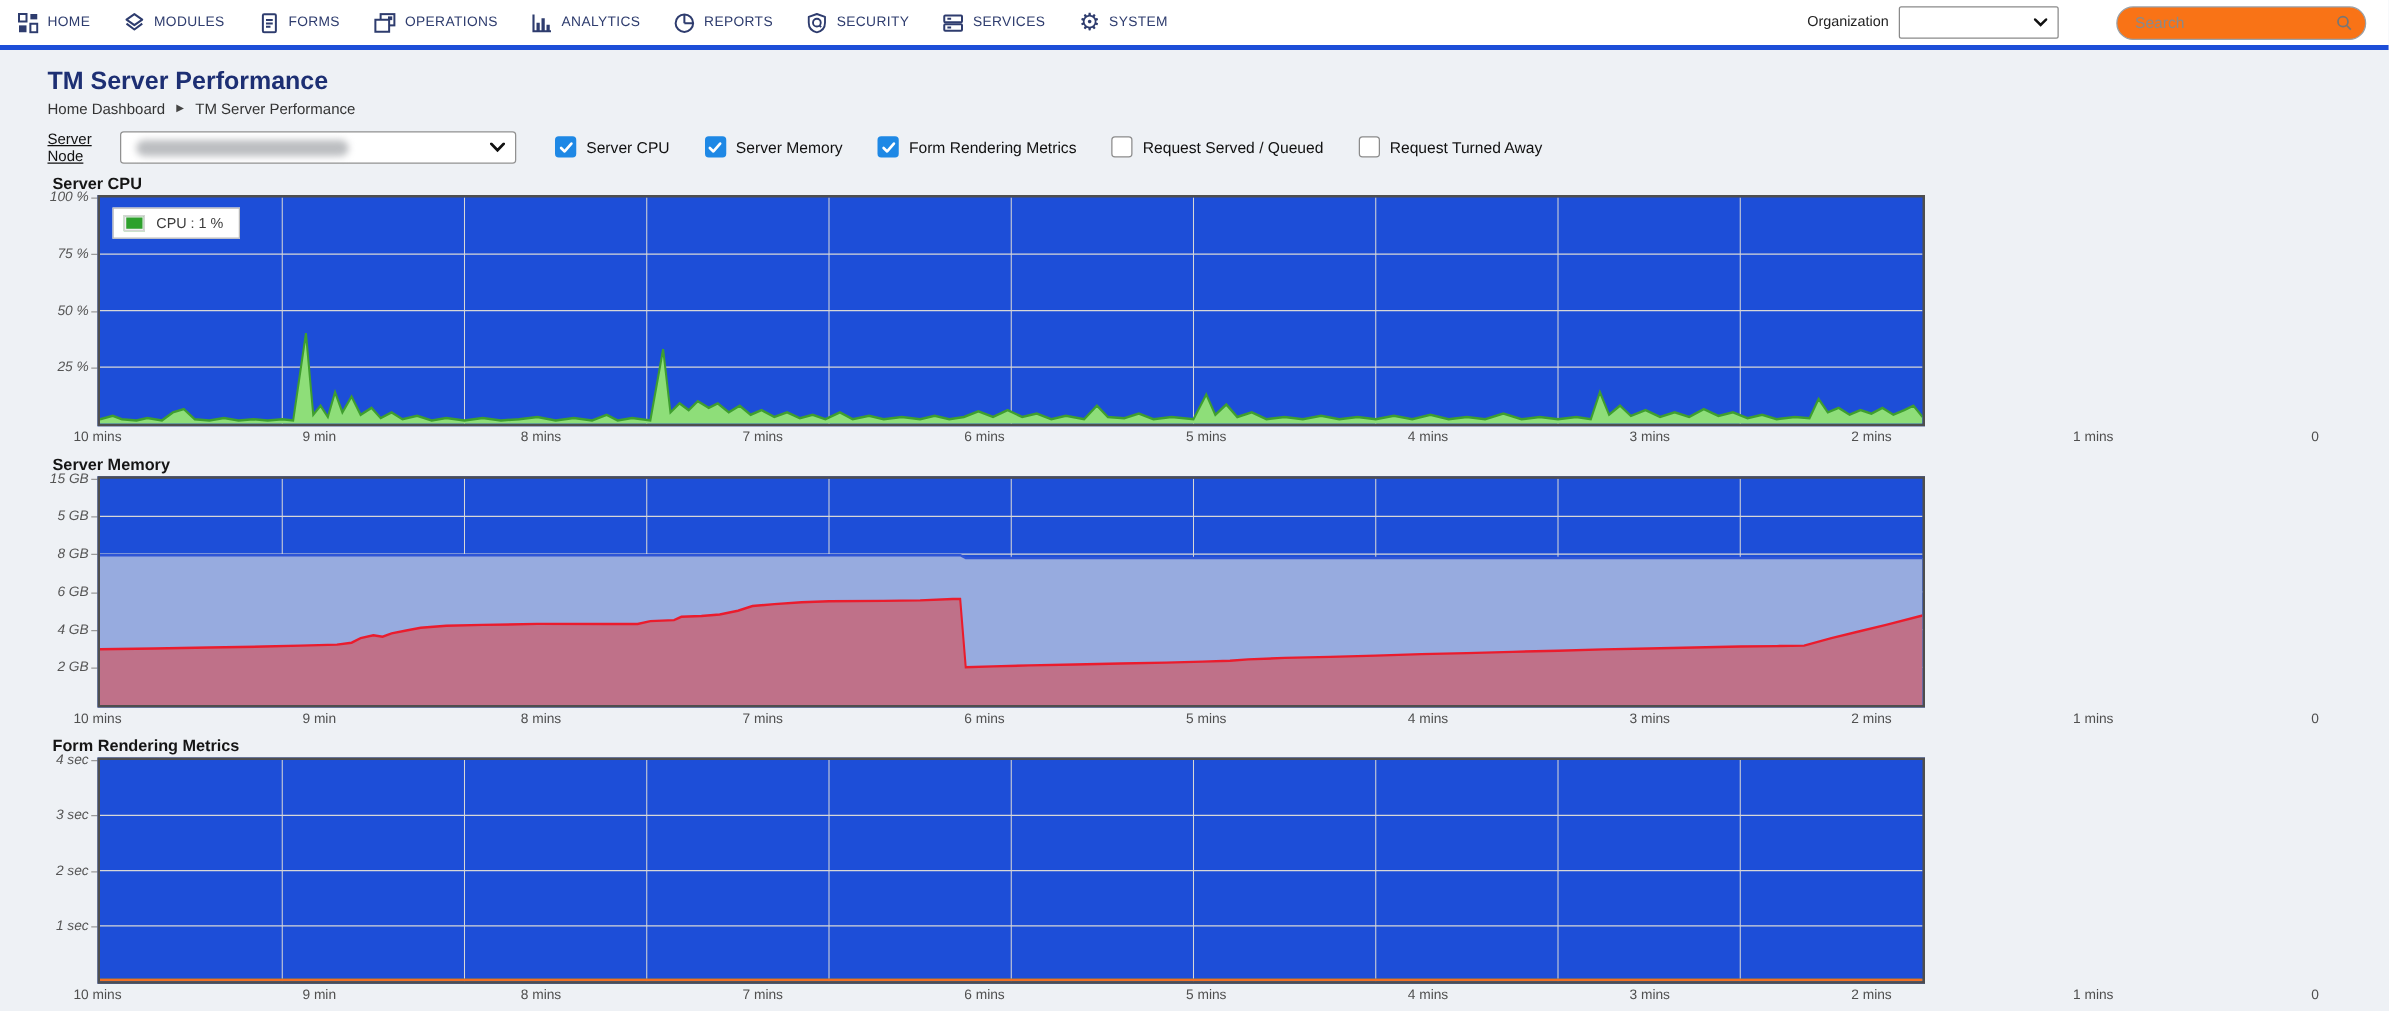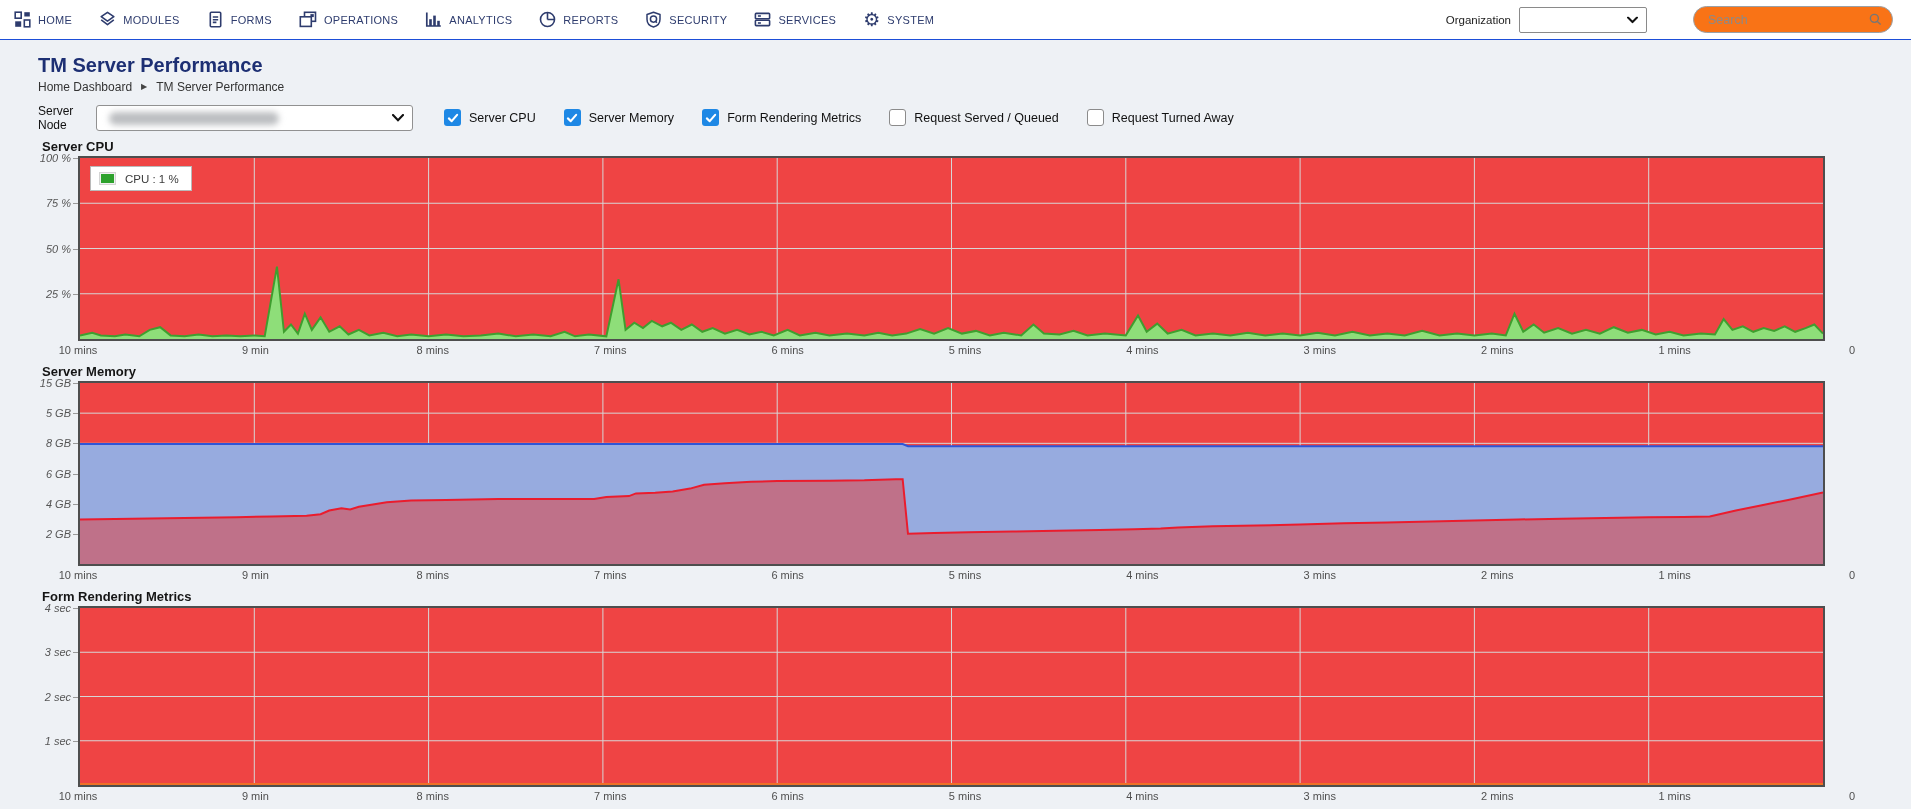--- a/index.html
+++ b/index.html
@@ -1,21 +1,21 @@
 <!DOCTYPE html>
 <html><head>
 <meta charset="utf-8">
 <style>
   * { margin:0; padding:0; box-sizing:border-box; }
   html,body { width:1911px; height:809px; overflow:hidden; background:#eef1f5;
               font-family:"Liberation Sans", sans-serif; }
   .app { position:relative; width:1911px; height:809px; }
 
   
-  .nav { height:40px; background:#ffffff; border-bottom:1px solid #1d4ed8;
+  .nav { height:40px; background:#ffffff; border-bottom:4px solid #1d4ed8;
          display:flex; align-items:center; justify-content:space-between; padding:0 18px 0 14px; }
   .nav-items { display:flex; align-items:center; gap:27px; }
   .nav-item { display:flex; align-items:center; gap:7px; cursor:pointer; }
   .nav-item .lbl { font-size:11px; color:#2e3c6e; letter-spacing:.3px; }
   .nav-icon { display:flex; align-items:center; }
   .nav-icon svg { display:block; }
   .gear-glyph { font-size:19px; line-height:17px; color:#2e3c6e; }
 
   .nav-right { display:flex; align-items:center; }
   .org-lbl { font-size:11.5px; color:#222; margin-right:8px; }
@@ -29,42 +29,42 @@
   .search-box input::placeholder { color:#8a8a8a; }
 
   
   main { padding:10px 0 0 38px; }
   h1 { font-size:20px; font-weight:bold; color:#1d2f73; margin:4px 0 3px; }
   .breadcrumb { display:flex; align-items:center; gap:9px; font-size:12px; color:#333; margin-bottom:10px; }
   .bc-arrow { font-size:8px; color:#444; line-height:12px; }
 
   
   .filter-row { display:flex; align-items:center; margin:10px 0 8px; height:27px; }
-  .fr-label { font-size:12px; color:#111; width:58px; }
+  .fr-label { font-size:12px; color:#111; width:58px;text-decoration:underline; }
   .node-select { width:317px; height:26px; background:#fff; border:1px solid #919191;
                  border-radius:3px; position:relative; cursor:pointer; }
   .redacted { position:absolute; left:12px; top:6px; width:170px; height:13px;
               border-radius:7px; background:#bcbec1; filter:blur(3px); }
   .checks { display:flex; align-items:center; gap:28px; margin-left:31px; }
   .cb { display:flex; align-items:center; gap:8px; cursor:pointer; font-size:12.5px; color:#111; }
   .cb .box { width:17px; height:17px; border-radius:3px; border:1.5px solid #8b8b8b;
              background:#fff; display:flex; align-items:center; justify-content:center; }
   .cb.checked .box { border:none; }
   .cb svg { display:none; }
   .cb.checked svg { display:block; }
 
   
   .chart h2 { font-size:13px; font-weight:bold; color:#151515; margin:6px 0 2px 4px; }
   .chart-0 h2 { margin-top:4px; }
   .chart-row { display:flex; }
   .yaxis { width:40px; flex-shrink:0; position:relative; }
   .ytick { position:absolute; right:7px; transform:translateY(-50%); font-size:11px;
            color:#555; white-space:nowrap;font-style:italic; }
   .ydash { position:absolute; right:0; width:5px; height:1px; background:#9a9a9a; }
-  .plotwrap { position:relative; width:1747px; border:2px solid #4e4e4e; background:#ef4444; }
+  .plotwrap { position:relative; width:1462px; border:2px solid #4e4e4e; background:#1d4ed8; }
   .chart-0 .plotwrap, .chart-1 .plotwrap { height:185px; }
   .chart-2 .plotwrap { height:181px; }
   .plotwrap svg { display:block; width:100%; height:100%; }
   .legend { position:absolute; left:10px; top:8px; background:#fff; border:1px solid #b9b9b9;
             padding:5px 12px 5px 8px; display:flex; flex-direction:column; gap:4px; }
   .legend .lrow { display:flex; align-items:center; gap:9px; }
   .legend .sw { width:17px; height:13px; border:1px solid #d4d4d4; box-shadow:0 0 0 1px #f0f0f0 inset; }
   .legend .lt { font-size:11.5px; color:#3c3c3c; white-space:nowrap; }
   .xaxis { position:relative; margin-left:40px; width:1774px; height:17px;text-align:right; }
   .xtick { position:absolute; top:3px; transform:translateX(-50%); font-size:11px;

